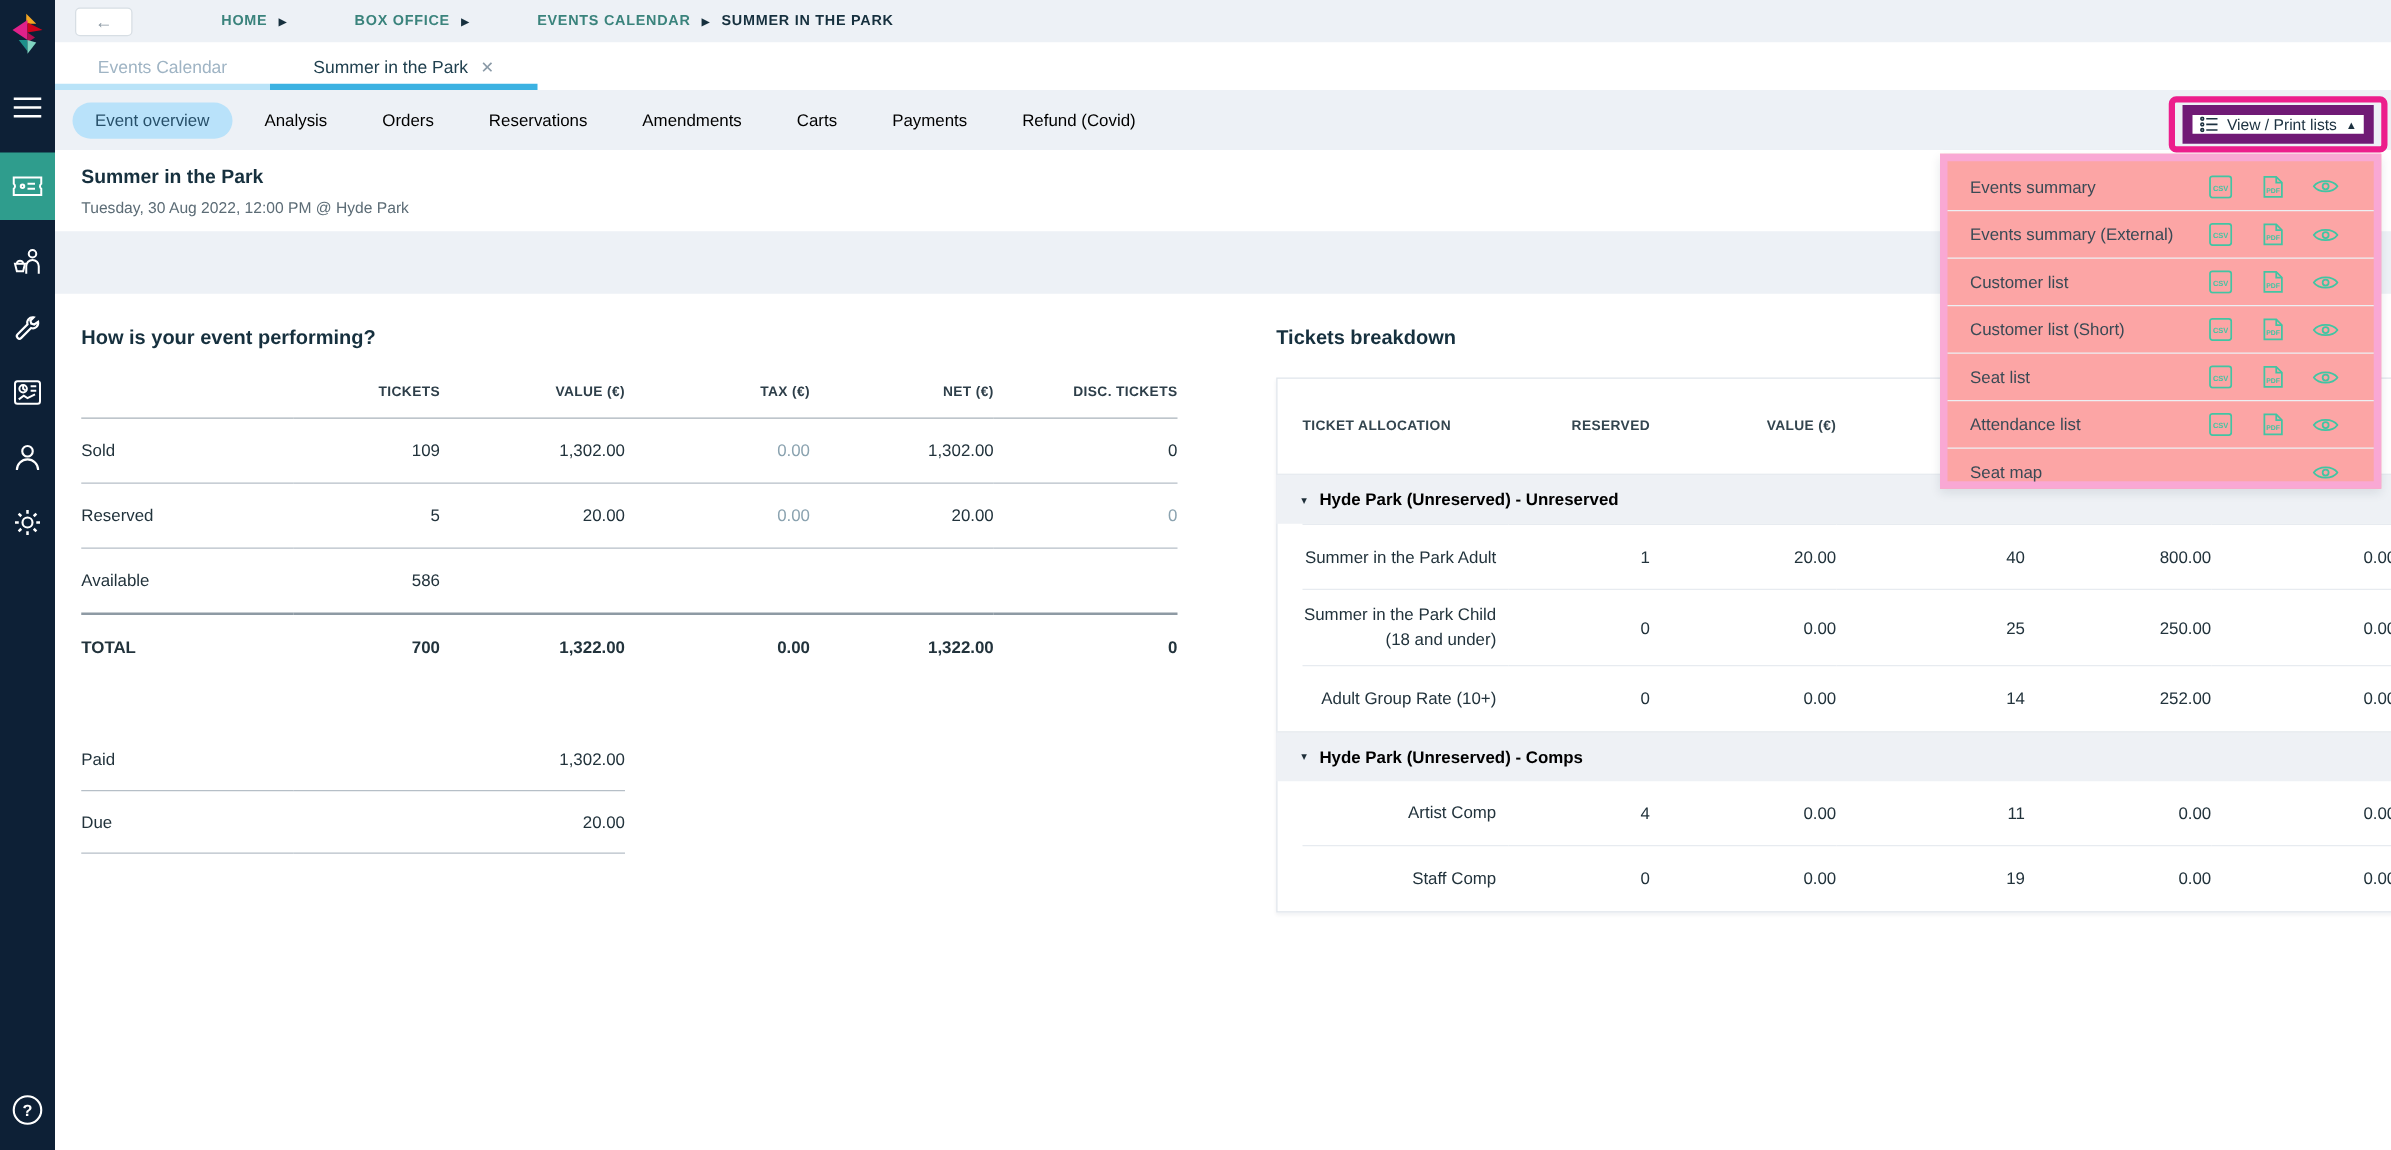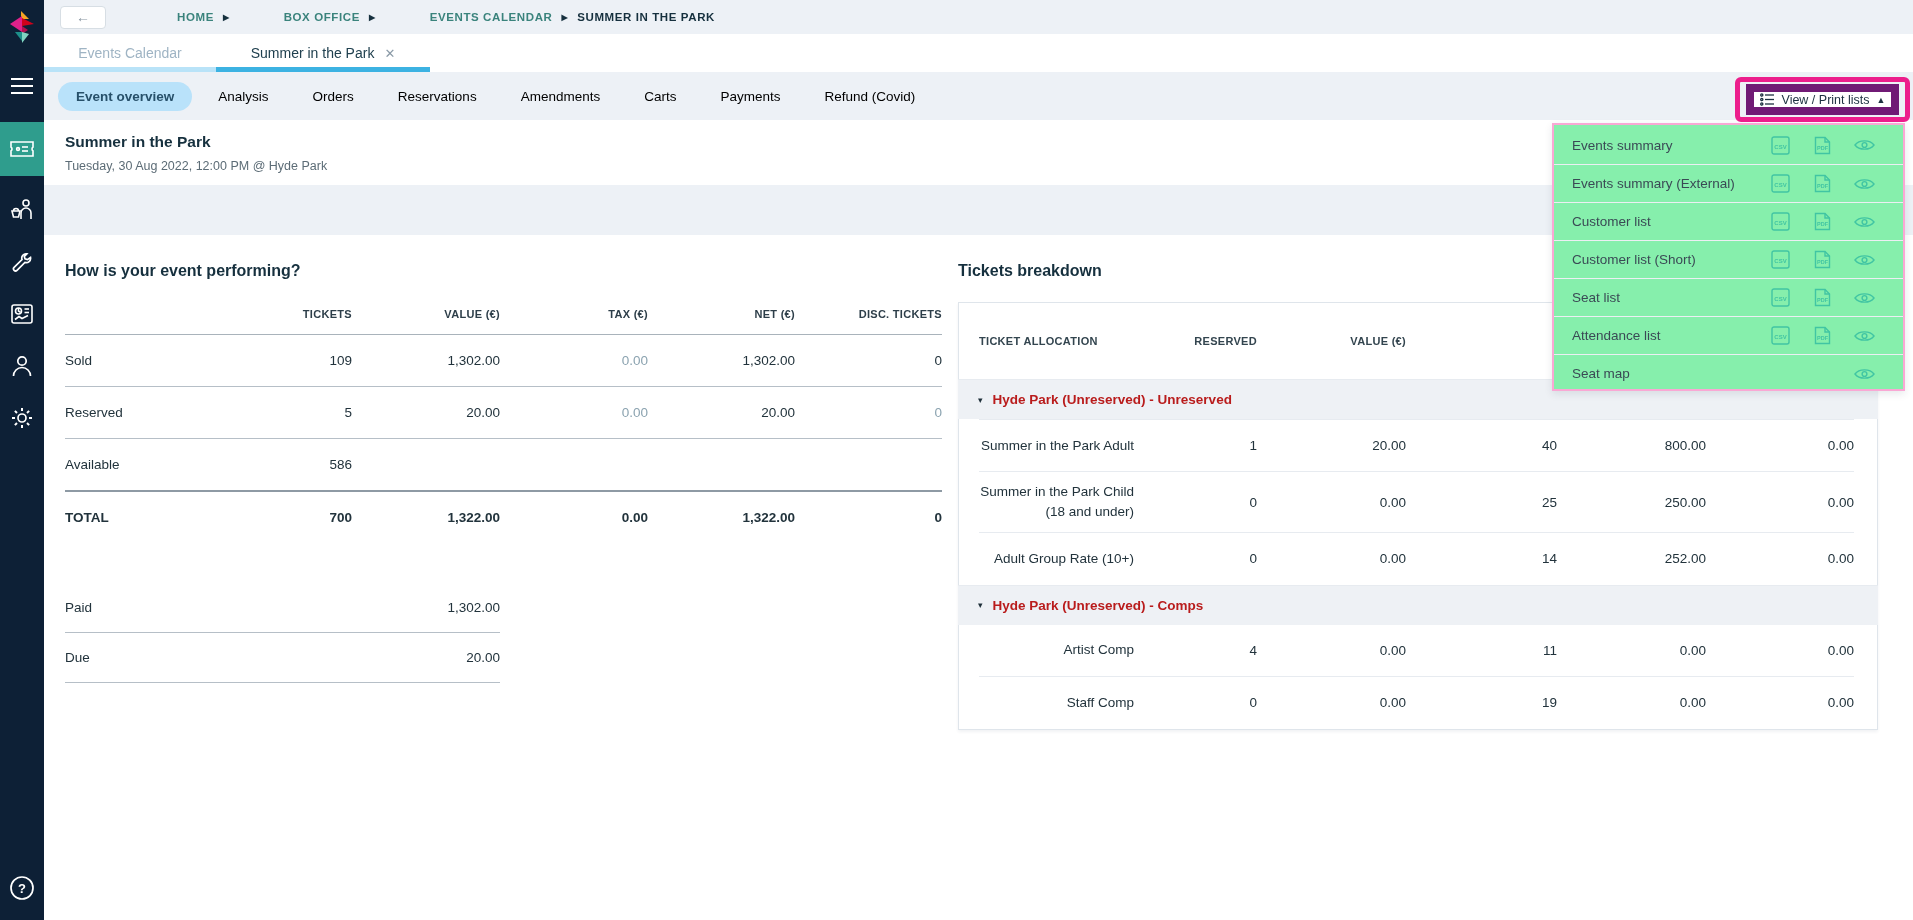--- a/index.html
+++ b/index.html
@@ -32,29 +32,29 @@
   .tab.active   { width:214px; color:#20404f; }
   .tab .underline { position:absolute; left:0; bottom:0; width:100%; height:5px; }
   .tab.inactive .underline { background:#b9e3f8; }
   .tab.active   .underline { background:#3cb2e2; }
   .tab-close { color:#8a9aa7; font-size:13px; cursor:pointer; }
 
   
   .subtabbar { position:absolute; left:44px; top:72px; width:1869px; height:48px; background:#edf1f6; display:flex; align-items:center; }
   .subtabs { display:flex; align-items:center; margin-left:14px; gap:8px; }
   .subtab { padding:7px 18px; font-size:13.5px; color:#000000; border-radius:16px; cursor:pointer; white-space:nowrap; }
-  .subtab.active { background:#b9e2fa; color:#27506a; font-weight:bold; }
+  .subtab.active { background:#b9e2fa; color:#27506a; font-weight:normal; }
 
   
   .annotation-box { position:absolute; left:1735px; top:77px; width:175px; height:45px; border:5px solid #ec1e8c; border-radius:6px; z-index:60; pointer-events:none; }
   .vp-btn { position:absolute; left:1746px; top:84px; width:153px; height:31px; background:#ffffff; border:8px solid #701a75; display:flex; align-items:center; justify-content:center; gap:7px; font-size:12.5px; color:#1c3140; z-index:61; cursor:pointer; }
   .vp-caret { font-size:9px; color:#1c3140; }
 
   
-  .dropdown { position:absolute; left:1552px; top:123px; width:353px; height:268px; background:#86efac; border:2px solid #f9a8d4; box-shadow:0 3px 8px rgba(20,40,60,.10); z-index:50; padding:1px 0; }
+  .dropdown { position:absolute; left:1552px; top:123px; width:353px; height:268px; background:#fca5a5; border:6px solid #f9a8d4; box-shadow:0 3px 8px rgba(20,40,60,.10); z-index:50; padding:1px 0; }
   .dd-item { height:38px; margin:0 0; display:flex; align-items:center; padding:0 28px 0 18px; }
   .dd-item + .dd-item { border-top:1px solid #eceff3; }
   .dd-label { font-size:13.5px; color:#3a4a55; flex:1; cursor:pointer; }
   .dd-icons { display:flex; align-items:center; gap:21px; }
   .dd-ic { width:21px; height:21px; display:flex; align-items:center; justify-content:center; cursor:pointer; }
   .dd-ic.hidden { visibility:hidden; }
 
   
   .event-head { position:absolute; left:44px; top:120px; width:1869px; height:65px; background:#ffffff; }
   .event-title { margin:13px 0 0 21px; font-size:15.5px; font-weight:bold; color:#16303e; }
@@ -75,35 +75,35 @@
   .perf-table td.lbl { text-align:left; }
   .perf-table tr.row-available td { border-bottom:2px solid #8e9aa4; }
   .perf-table tr.row-total td { font-weight:bold; border-bottom:none; }
   .perf-table .muted { color:#8ba3b0; }
 
   .paid-table { margin-top:40px; width:435px; border-collapse:collapse; table-layout:fixed; }
   .paid-table col.c-label { width:170px; } .paid-table col.c-val { width:265px; }
   .paid-table td { font-size:13.5px; color:#22333c; height:50px; border-bottom:1px solid #b6bfc7; }
   .paid-table td.val { text-align:right; }
 
-  .right-panel { position:absolute; left:958px; top:262px; width:740px; }
+  .right-panel { position:absolute; left:1021px; top:262px; width:740px; }
   .tb-card { margin-top:22px; width:920px; background:#ffffff; border:1px solid #dfe5eb; box-shadow:0 2px 3px rgba(20,40,60,.06); }
   .tb-table { width:875px; margin-left:20px; border-collapse:collapse; table-layout:fixed; }
   .tb-table col.c-name { width:165px; }
   .tb-table col.t1 { width:113px; } .tb-table col.t2 { width:149px; } .tb-table col.t3 { width:151px; }
   .tb-table col.t4 { width:149px; } .tb-table col.t5 { width:148px; }
   .tb-table th { font-size:11px; letter-spacing:.3px; color:#33454f; font-weight:bold; text-align:right; height:76px; vertical-align:middle; }
   .tb-table th.name { text-align:left; line-height:17px; }
   .tb-table td { font-size:13.5px; color:#22333c; text-align:right; vertical-align:middle; }
   .tb-table td.name { text-align:right; line-height:20px; padding:10px 10px 10px 0; }
   .tb-table tr.data-row td { border-top:1px solid #e7ebf0; height:52px; }
   .group-row { width:920px; margin-left:-1px; }
   .group-band { background:#eef1f5; border-top:1px solid #e7ebf0; height:40px; display:flex; align-items:center; padding-left:20px; gap:10px; }
   .group-caret { font-size:9px; color:#1d2e38; cursor:pointer; }
-  .group-label { font-size:13.5px; font-weight:bold; color:#b91c1c; }
+  .group-label { font-size:13.5px; font-weight:bold; color:#000000; }
 </style>
 </head>
 <body>
 
 <div class="page">
 
   <div class="sidebar">
     <div class="logo">
       <svg width="30" height="34" viewBox="0 0 30 34">
         <polygon points="14,1 22,9 14,9" fill="#f5a623"></polygon>

